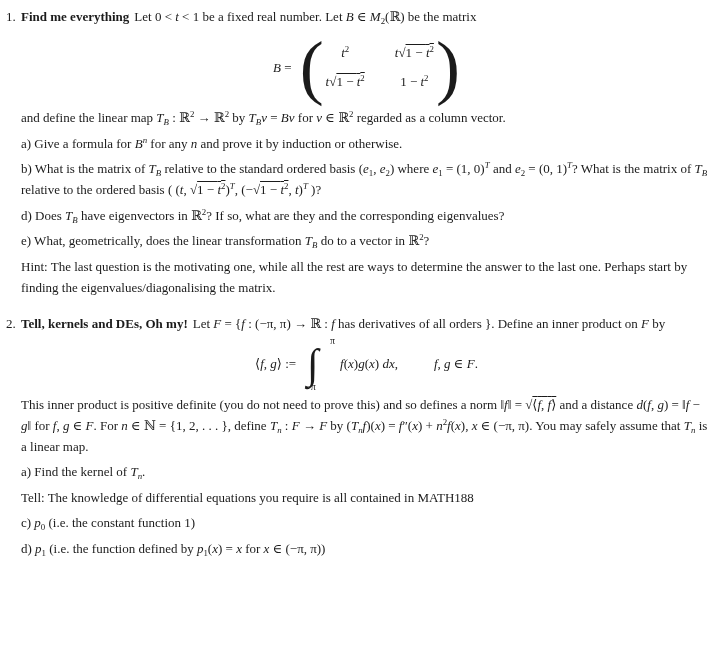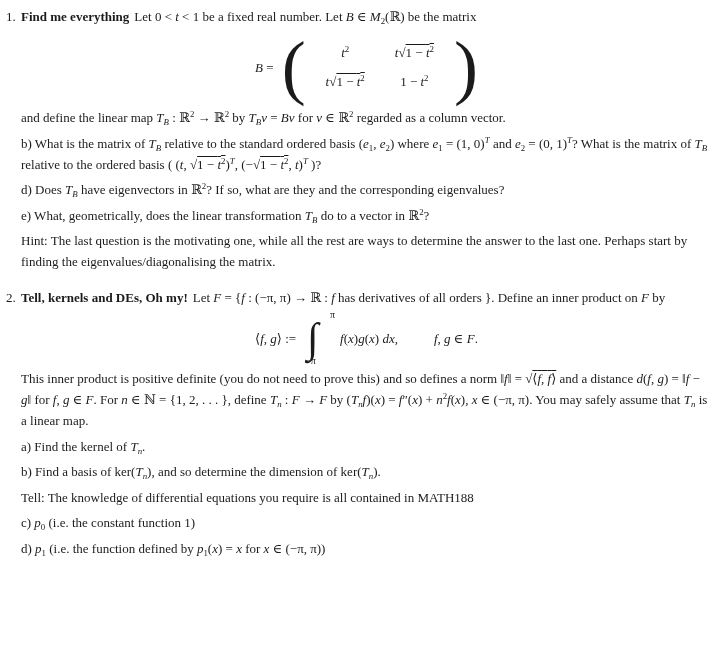--- a/index.html
+++ b/index.html
@@ -18,21 +18,21 @@
   .hint{}
   i{font-style:italic}
   sup,sub{font-size:68%;line-height:0}
   sub{vertical-align:-0.3em}
   .ol{text-decoration:overline}
   
   .disp{display:flex;justify-content:center;align-items:center;height:66px;margin:7px 0}
   .mlhs{margin-right:8px}
   .paren{font-size:72px;line-height:0;font-weight:400}
   .mgrid{display:grid;grid-template-columns:auto auto;column-gap:30px;row-gap:8px;
-         justify-items:center;margin:0 20px}
+         justify-items:center;margin:0 2px}
   
   .disp2{display:flex;justify-content:center;align-items:center;height:50px;margin:5px 0}
   .int{position:relative;width:36px;height:50px;margin:0 4px;flex:none}
   .intg{position:absolute;left:7px;top:50%;transform:translateY(-50%);font-size:42px;line-height:1}
   .intup{position:absolute;top:-3px;right:1px;font-size:10px;line-height:1}
   .intlo{position:absolute;bottom:-3px;left:5px;font-size:10px;line-height:1}
   .gap{width:36px;flex:none}
 </style>
 </head>
 <body>
@@ -50,20 +50,21 @@
         <div class="mgrid">
           <span><i>t</i><sup>2</sup></span>
           <span><i>t</i>√<span class="ol">1 − <i>t</i><sup>2</sup></span></span>
           <span><i>t</i>√<span class="ol">1 − <i>t</i><sup>2</sup></span></span>
           <span>1 − <i>t</i><sup>2</sup></span>
         </div>
         <span class="paren">)</span>
       </div>
 
       <p>and define the linear map <i>T</i><sub><i>B</i></sub> : ℝ<sup>2</sup> → ℝ<sup>2</sup> by <i>T</i><sub><i>B</i></sub><i>v</i> = <i>Bv</i> for <i>v</i> ∈ ℝ<sup>2</sup> regarded as a column vector.</p>
+      <p>a) Give a formula for <i>B</i><sup><i>n</i></sup> for any <i>n</i> and prove it by induction or otherwise.</p>
       <p>b) What is the matrix of <i>T</i><sub><i>B</i></sub> relative to the standard ordered basis (<i>e</i><sub>1</sub>, <i>e</i><sub>2</sub>) where <i>e</i><sub>1</sub> = (1, 0)<sup><i>T</i></sup> and <i>e</i><sub>2</sub> = (0, 1)<sup><i>T</i></sup>? What is the matrix of <i>T</i><sub><i>B</i></sub> relative to the ordered basis ( (<i>t</i>, √<span class="ol">1 − <i>t</i><sup>2</sup></span>)<sup><i>T</i></sup>, (−√<span class="ol">1 − <i>t</i><sup>2</sup></span>, <i>t</i>)<sup><i>T</i></sup> )?</p>
       <p>d) Does <i>T</i><sub><i>B</i></sub> have eigenvectors in ℝ<sup>2</sup>? If so, what are they and the corresponding eigenvalues?</p>
       <p>e) What, geometrically, does the linear transformation <i>T</i><sub><i>B</i></sub> do to a vector in ℝ<sup>2</sup>?</p>
       <p class="hint">Hint: The last question is the motivating one, while all the rest are ways to determine the answer to the last one. Perhaps start by finding the eigenvalues/diagonalising the matrix.</p>
     </div>
   </section>
 
   <section class="problem">
     <span class="pnum">2.</span>
     <div class="pbody">
@@ -76,20 +77,19 @@
           <span class="intup">π</span>
           <span class="intlo">−π</span>
         </span>
         <span><i>f</i>(<i>x</i>)<i>g</i>(<i>x</i>) <i>dx</i>,</span>
         <span class="gap"></span>
         <span><i>f</i>, <i>g</i> ∈ <i>F</i>.</span>
       </div>
 
       <p>This inner product is positive definite (you do not need to prove this) and so defines a norm ‖<i>f</i>‖ = √<span class="ol">⟨<i>f</i>, <i>f</i>⟩</span> and a distance <i>d</i>(<i>f</i>, <i>g</i>) = ‖<i>f</i> − <i>g</i>‖ for <i>f</i>, <i>g</i> ∈ <i>F</i>. For <i>n</i> ∈ ℕ = {1, 2, . . . }, define <i>T</i><sub><i>n</i></sub> : <i>F</i> → <i>F</i> by (<i>T</i><sub><i>n</i></sub><i>f</i>)(<i>x</i>) = <i>f</i>″(<i>x</i>) + <i>n</i><sup>2</sup><i>f</i>(<i>x</i>), <i>x</i> ∈ (−π, π). You may safely assume that <i>T</i><sub><i>n</i></sub> is a linear map.</p>
       <p>a) Find the kernel of <i>T</i><sub><i>n</i></sub>.</p>
-      <p>b) Find a basis of ker(<i>T</i><sub><i>n</i></sub>), and so determine the dimension of ker(<i>T</i><sub><i>n</i></sub>).</p>
       <p class="hint">Tell: The knowledge of differential equations you require is all contained in MATH188</p>
       <p>c) <i>p</i><sub>0</sub> (i.e. the constant function 1)</p>
       <p>d) <i>p</i><sub>1</sub> (i.e. the function defined by <i>p</i><sub>1</sub>(<i>x</i>) = <i>x</i> for <i>x</i> ∈ (−π, π))</p>
     </div>
   </section>
 
 </main>
 
 </body></html>

